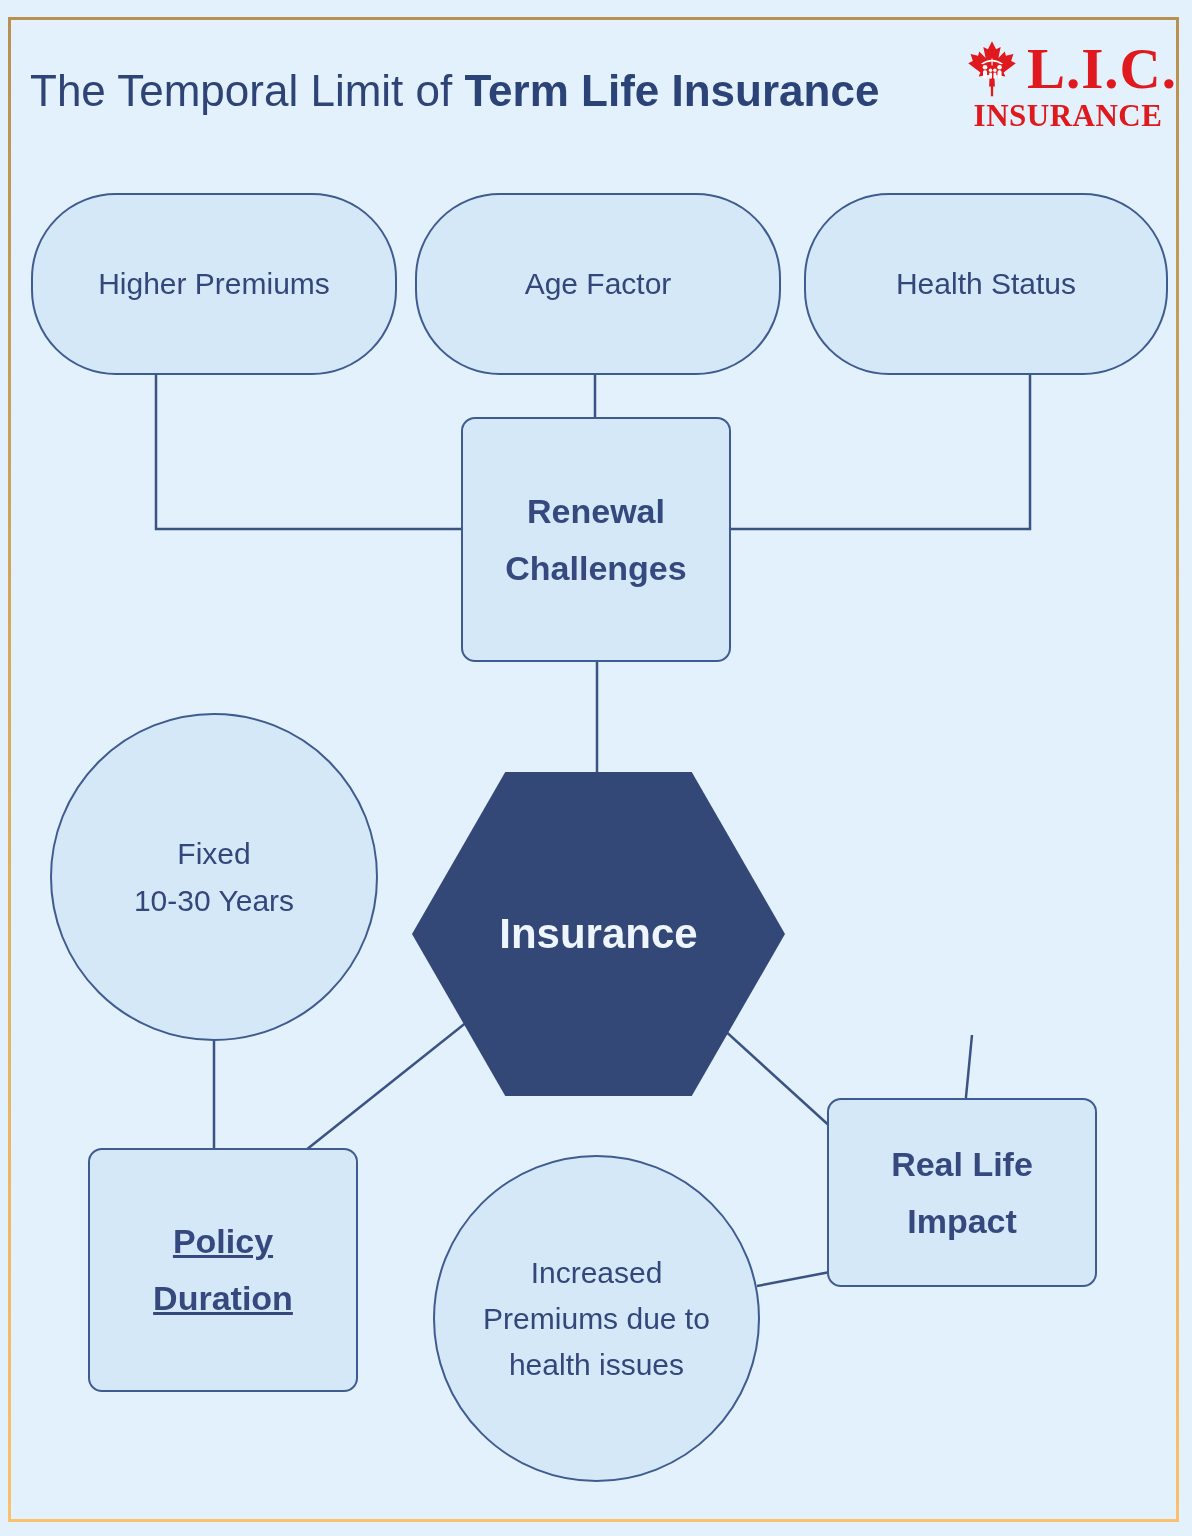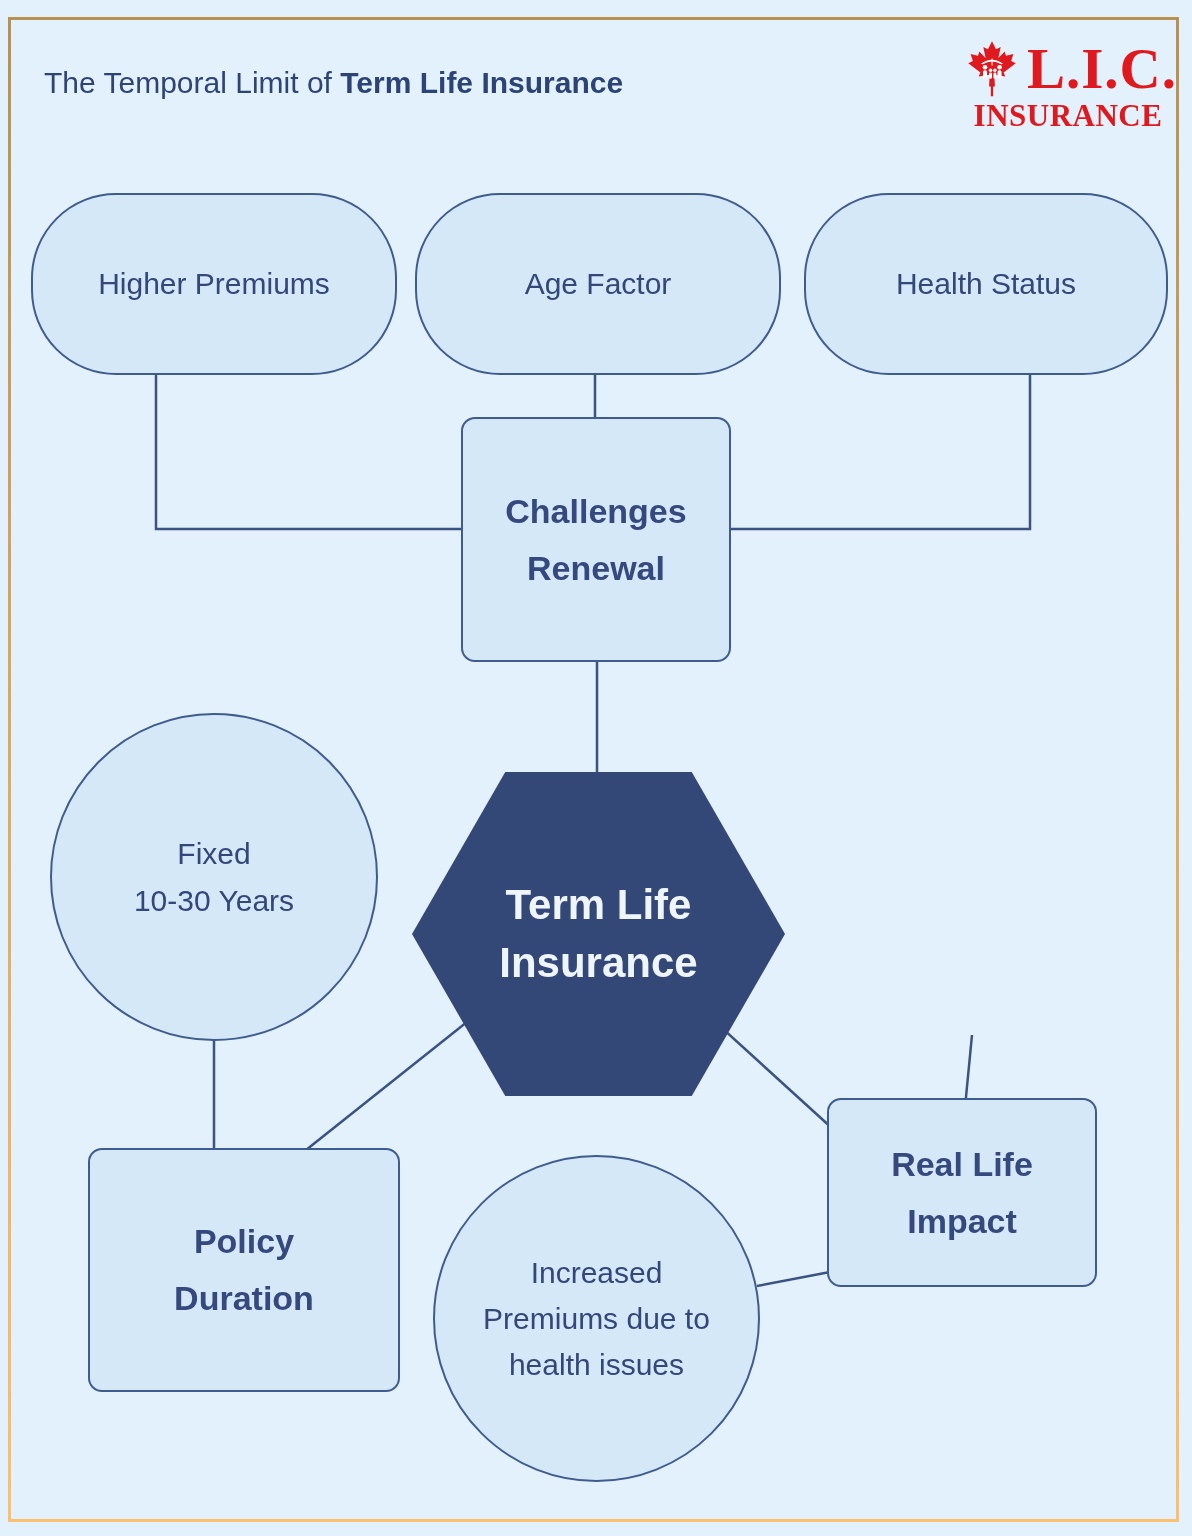--- a/index.html
+++ b/index.html
@@ -7,21 +7,21 @@
     position:relative;width:1192px;height:1536px;background:#e3f1fc;
     font-family:"Liberation Sans","DejaVu Sans",sans-serif;overflow:hidden;
   }
   .frame{
     position:absolute;left:8px;top:17px;right:13px;bottom:14px;
     border:3px solid #caa05f;
     border-image:linear-gradient(180deg,#b8904f 0%,#d8a95e 45%,#fac06d 100%) 1;
     pointer-events:none;
   }
   .title{
-    position:absolute;left:44px;top:66px;font-size:30px;color:#2e4476;white-space:nowrap;
+    position:absolute;left:30px;top:66px;font-size:44px;color:#2e4476;white-space:nowrap;
   }
   .title .t-bold{font-weight:700;color:#2c4377;}
   
   .logo{position:absolute;left:959px;top:40px;width:218px;color:#e0191e;}
   .logo-row{display:flex;align-items:center;justify-content:flex-end;gap:4px;}
   .logo-acronym{
     font-family:"Liberation Serif","DejaVu Serif",serif;font-weight:700;
     font-size:57px;line-height:52px;letter-spacing:1px;
   }
   .logo-word{
@@ -36,21 +36,21 @@
     align-items:center;justify-content:center;text-align:center;
     background:#d5e8f8;border:2px solid #3f5c90;box-sizing:border-box;
     color:#33477b;
   }
   .pill{height:182px;border-radius:85px;font-size:30px;}
   .pill-1{left:31px;top:193px;width:366px;}
   .pill-2{left:415px;top:193px;width:366px;}
   .pill-3{left:804px;top:193px;width:364px;}
   .rbox{border-radius:14px;font-weight:700;font-size:34px;line-height:57px;color:#35497e;}
   .renewal-box{left:461px;top:417px;width:270px;height:245px;}
-  .policy-box{left:88px;top:1148px;width:312px;height:244px;}
+  .policy-box{left:88px;top:1148px;width:270px;height:244px;text-decoration:underline;}
   .impact-box{left:827px;top:1098px;width:270px;height:189px;justify-content:center;}
   .circle{border-radius:50%;font-size:30px;line-height:47px;}
   .duration-circle{left:50px;top:713px;width:328px;height:328px;}
   .burden-circle{left:824px;top:715px;width:322px;height:322px;}
   .premiums-circle{left:433px;top:1155px;width:327px;height:327px;line-height:46px;}
   .hexagon{
     left:412px;top:772px;width:373px;height:324px;border:none;background:#344878;
     clip-path:polygon(0% 50%,25% 0%,75% 0%,100% 50%,75% 100%,25% 100%);
     color:#eef5fd;font-weight:700;font-size:42px;line-height:58px;
   }
@@ -106,26 +106,25 @@
     <span class="line">Higher Premiums</span>
   </div>
   <div class="node pill pill-2">
     <span class="line">Age Factor</span>
   </div>
   <div class="node pill pill-3">
     <span class="line">Health Status</span>
   </div>
 
   <div class="node rbox renewal-box">
+    <span class="line">Renewal</span>
     <span class="line">Challenges</span>
-    <span class="line">Renewal</span>
   </div>
 
   <div class="node hexagon">
-    <span class="line">Term Life</span>
     <span class="line">Insurance</span>
   </div>
 
   <div class="node circle duration-circle">
     <span class="line">Fixed</span>
     <span class="line">10-30 Years</span>
   </div>
 
   <div class="node circle premiums-circle">
     <span class="line">Increased</span>

